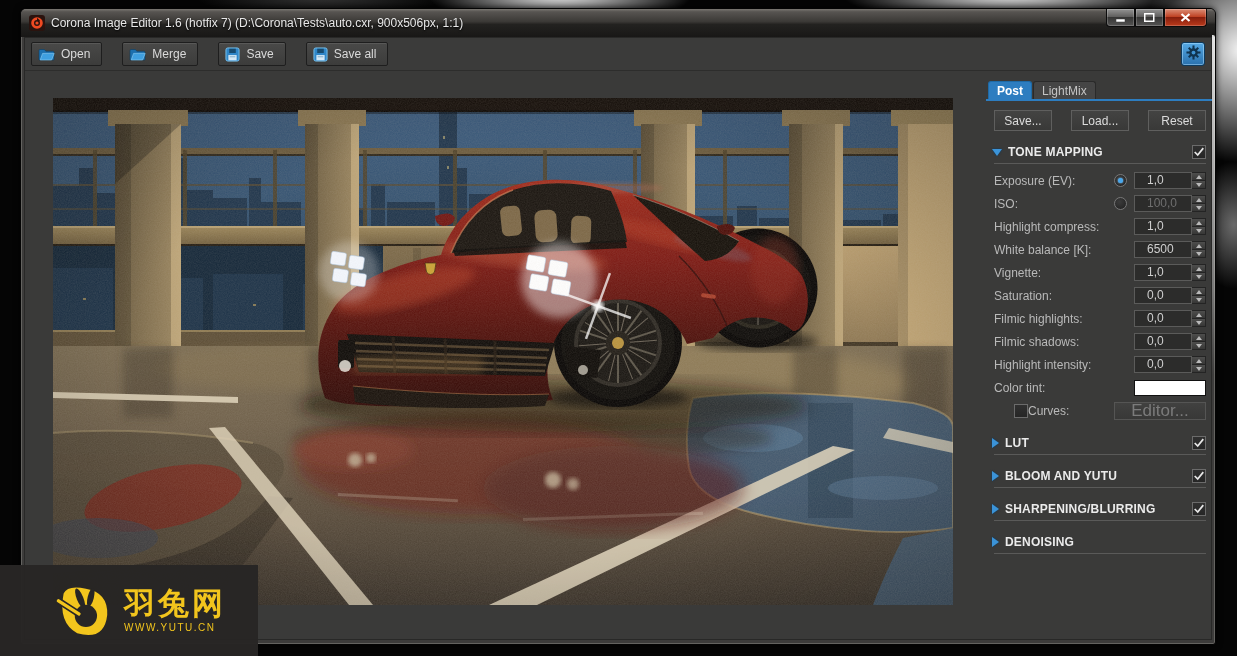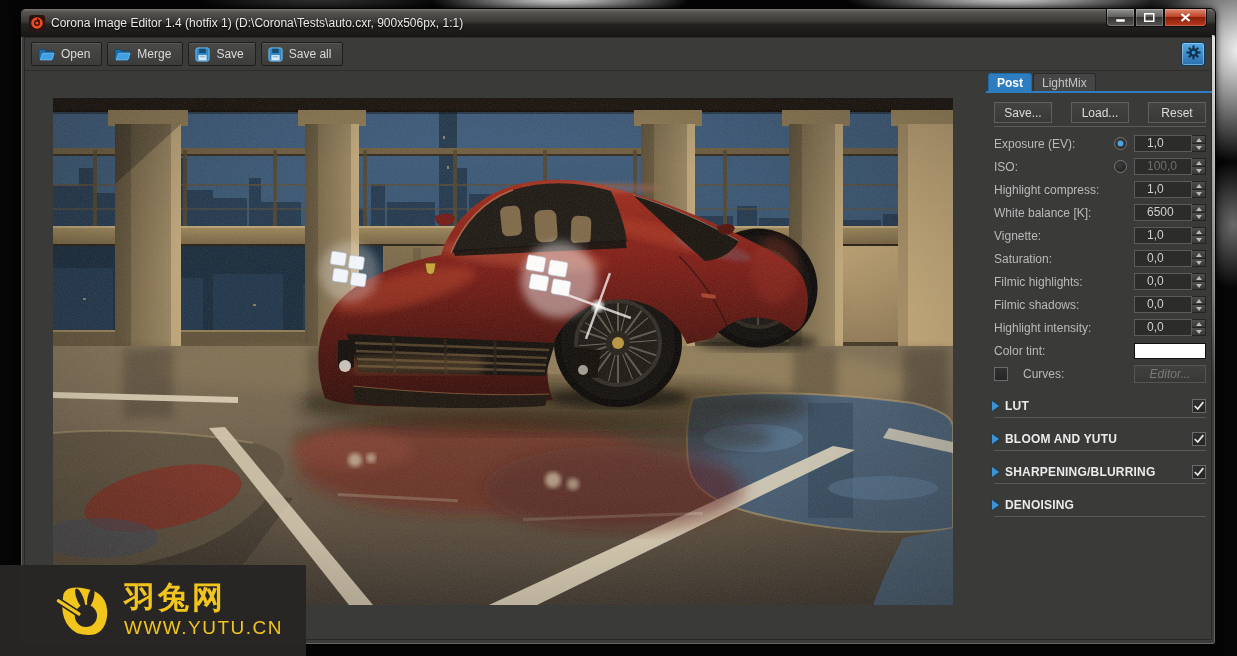--- a/index.html
+++ b/index.html
@@ -40,21 +40,21 @@
     display:flex; align-items:center; justify-content:center;
     box-shadow: inset 0 0 0 1px rgba(255,255,255,.2);
   }
   .cap.min { border-radius:0 0 0 4px; }
   .cap.close {
     width:43px; border-radius:0 0 4px 0;
     background:#b03014 linear-gradient(rgba(255,220,200,.55), rgba(255,140,100,.2) 45%, rgba(60,0,0,.35) 50%, rgba(220,90,50,.25));
   }
   .client { margin:0 3px 3px 3px; height:603px; background:#3a3a39; border:1px solid #282827; position:relative; }
   
-  .toolbar { height:32px; display:flex; align-items:center; padding:16px 6px; background:#3b3b3a; border-bottom:1px solid #2d2d2c; }
+  .toolbar { height:32px; display:flex; align-items:center; padding:16px 6px; background:#3b3b3a; border-bottom:1px solid #2d2d2c;gap:15px; }
   .tbtn {
     display:flex; align-items:center; gap:6px; height:24px; padding:0 11px 0 6px; margin-right:5px;
     background:linear-gradient(#494948,#3c3c3b); border:1px solid #1e1e1e; border-radius:2px;
     box-shadow: inset 0 1px 0 rgba(255,255,255,.09); color:#dadada; font-size:12px; cursor:default;
   }
   .tbtn svg { display:block; }
   .combo {
     margin-left:24px; width:192px; height:22px; background:#262626; border:1px solid #161616;
     box-shadow: inset 0 0 0 1px #4d4d4c; color:#ececec; font-weight:bold; font-size:12px;
     display:flex; align-items:center; padding-left:8px;
@@ -64,21 +64,21 @@
   .gearbtn {
     margin-left:auto; width:24px; height:24px; border:1px solid #0c3a5e; border-radius:3px;
     background:linear-gradient(#55a9e4,#2a71ad); display:flex; align-items:center; justify-content:center;
     box-shadow: inset 0 0 0 1px rgba(180,225,255,.5);
   }
   
   .content { position:relative; height:570px; }
   .viewport { position:absolute; left:28px; top:27px; width:900px; height:507px; background:#000; }
   .viewport svg { display:block; width:900px; height:507px; }
   
-  .panel { position:absolute; left:961px; top:2px; width:226px; height:566px; font-size:12px; }
+  .panel { position:absolute; left:961px; top:10px; width:226px; height:566px; font-size:12px; }
   .tabstrip { display:flex; padding-left:2px; border-bottom:2px solid #2d7dc0; }
   .tab {
     height:18px; padding:2px 8px 0 8px; margin-right:1px; font-size:12px; color:#c4c4c4;
     background:#454545; border:1px solid #2a2a2a; border-bottom:none; border-radius:3px 3px 0 0;
   }
   .tab.active { background:#2d7dc0; border-color:#1e6aa6; color:#fff; font-weight:bold; }
   .actions { display:flex; justify-content:space-between; margin:9px 6px 0 8px; }
   .pbtn {
     width:58px; height:21px; background:linear-gradient(#434342,#393938); border:1px solid #5f5f5e;
     color:#dcdcdc; font-size:12px; display:flex; align-items:center; justify-content:center;
@@ -107,48 +107,48 @@
     font-size:12px; line-height:15px; padding-left:12px; overflow:hidden;
   }
   .field.dis { color:#6f6f6f; }
   .spin { width:14px; height:17px; display:flex; flex-direction:column; border:1px solid #242424; border-left:none; }
   .spin i { flex:1; display:flex; align-items:center; justify-content:center; background:linear-gradient(#4e4e4d,#373736); }
   .spin i + i { border-top:1px solid #242424; }
   .arr-up { width:0; height:0; border-left:3.5px solid transparent; border-right:3.5px solid transparent; border-bottom:4px solid #b9b9b9; }
   .arr-dn { width:0; height:0; border-left:3.5px solid transparent; border-right:3.5px solid transparent; border-top:4px solid #b9b9b9; }
   .swatch { width:72px; height:16px; background:#fff; border:1px solid #111; }
   .editor-btn {
-    width:72px; height:18px; background:linear-gradient(#414140,#383837); border:1px solid #555554;
-    color:#7b7b7b; font-size:12px; display:flex; align-items:center; justify-content:center;font-style:italic;
-  }
-  .curves-left { display:flex; align-items:flex-end; gap:15px; }
+    width:92px; height:18px; background:linear-gradient(#414140,#383837); border:1px solid #555554;
+    color:#7b7b7b; font-size:17px; display:flex; align-items:center; justify-content:center;
+  }
+  .curves-left { display:flex; align-items:flex-end; gap:0;margin-left:20px; }
   
   .watermark {
-    position:absolute; left:0; top:565px; width:306px; height:91px; background:rgba(40,38,37,.98);
+    position:absolute; left:0; top:565px; width:258px; height:91px; background:rgba(40,38,37,.98);
     display:flex; align-items:center; z-index:50;
   }
   .wm-logo { margin-left:52px; width:62px; height:62px; flex:none; }
   .wm-text { margin-left:10px; }
   .wm-name { color:#f2c51d; font-size:31px; font-weight:bold; letter-spacing:3px; line-height:1.05; }
-  .wm-url { color:#f2c51d; font-size:19px; letter-spacing:1.5px; margin-top:2px; }
+  .wm-url { color:#f2c51d; font-size:10px; letter-spacing:1.5px; margin-top:2px; }
 </style>
 </head>
 <body>
 
 <div class="window">
   <div class="titlebar">
     <span class="app-icon">
       <svg viewBox="0 0 16 16" width="16" height="16">
           <rect width="16" height="16" rx="3" fill="#2b130e"></rect>
           <circle cx="8" cy="8" r="4.4" fill="none" stroke="#ef4a22" stroke-width="2.8"></circle>
           <path d="M8,2.8 L11,5.6 L8,8 Z" fill="#2b130e"></path>
           <circle cx="8" cy="8" r="1.6" fill="#ef4a22"></circle>
         </svg>
     </span>
-    <span class="title">Corona Image Editor 1.4 (hotfix 1) (D:\Corona\Tests\auto.cxr, 900x506px, 1:1)</span>
+    <span class="title">Corona Image Editor 1.6 (hotfix 7) (D:\Corona\Tests\auto.cxr, 900x506px, 1:1)</span>
     <div class="caption-btns">
       <div class="cap min">
           <svg width="10" height="9">
             <rect x="0" y="6" width="9" height="3" fill="#fff" stroke="#333" stroke-width=".5"></rect>
           </svg>
         </div>
       <div class="cap max">
           <svg width="11" height="9">
             <rect x="0.75" y="0.75" width="9" height="7.5" fill="none" stroke="#fff" stroke-width="1.5"></rect>
           </svg>
@@ -598,20 +598,29 @@
         <div class="tabstrip" id="tabstrip">
             <div class="tab active">Post</div>
             <div class="tab">LightMix</div>
           </div>
         <div class="actions">
           <div class="pbtn">Save...</div>
           <div class="pbtn">Load...</div>
           <div class="pbtn">Reset</div>
         </div>
 
+        <div class="sec-header">
+          <i class="tri-exp"></i>
+          <span class="sec-title">TONE MAPPING</span>
+          <span class="checkbox">
+            <svg width="12" height="12" viewBox="0 0 14 14">
+                <polyline points="2,7 5.5,10.5 12,2.5" fill="none" stroke="#e8e8e8" stroke-width="2"></polyline>
+              </svg>
+          </span>
+        </div>
         <div class="divider"></div>
         <div class="tm-rows" id="tm-fields">
             <div class="tm-row">
               <span class="tm-label">Exposure (EV):</span>
               <div class="tm-ctrl">
                 <span class="radio sel"></span>
                 <div class="field">1,0</div>
                 <div class="spin">
                   <i>
                     <b class="arr-up"></b>

